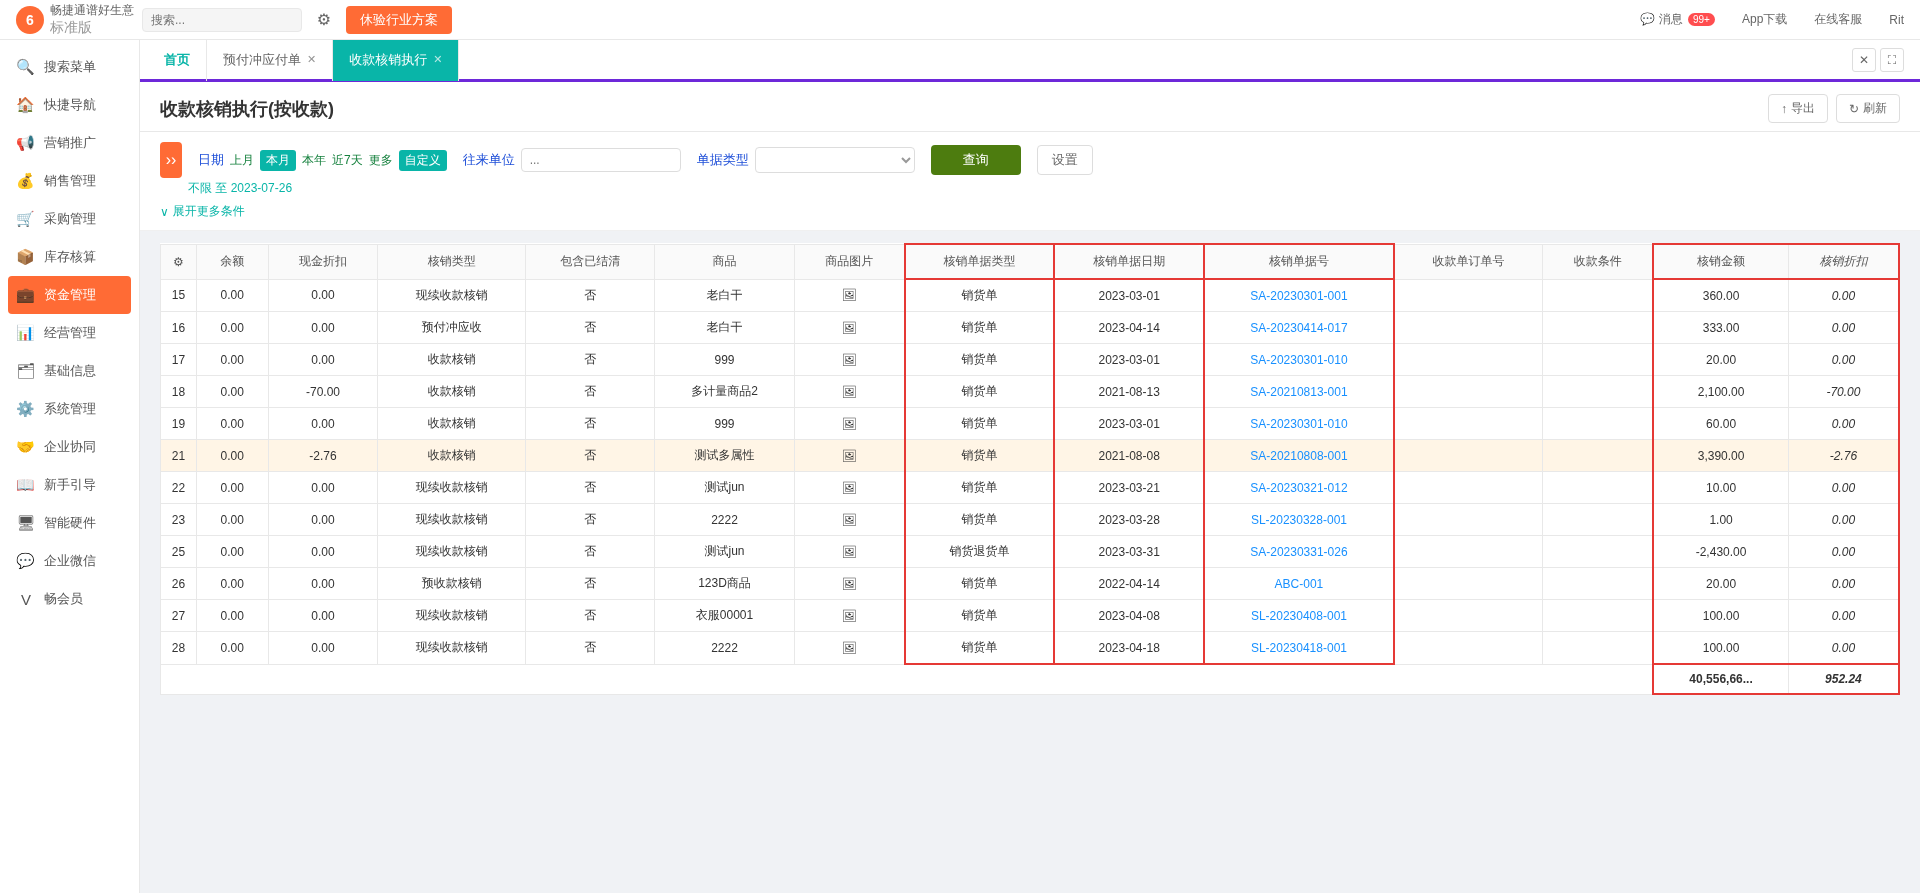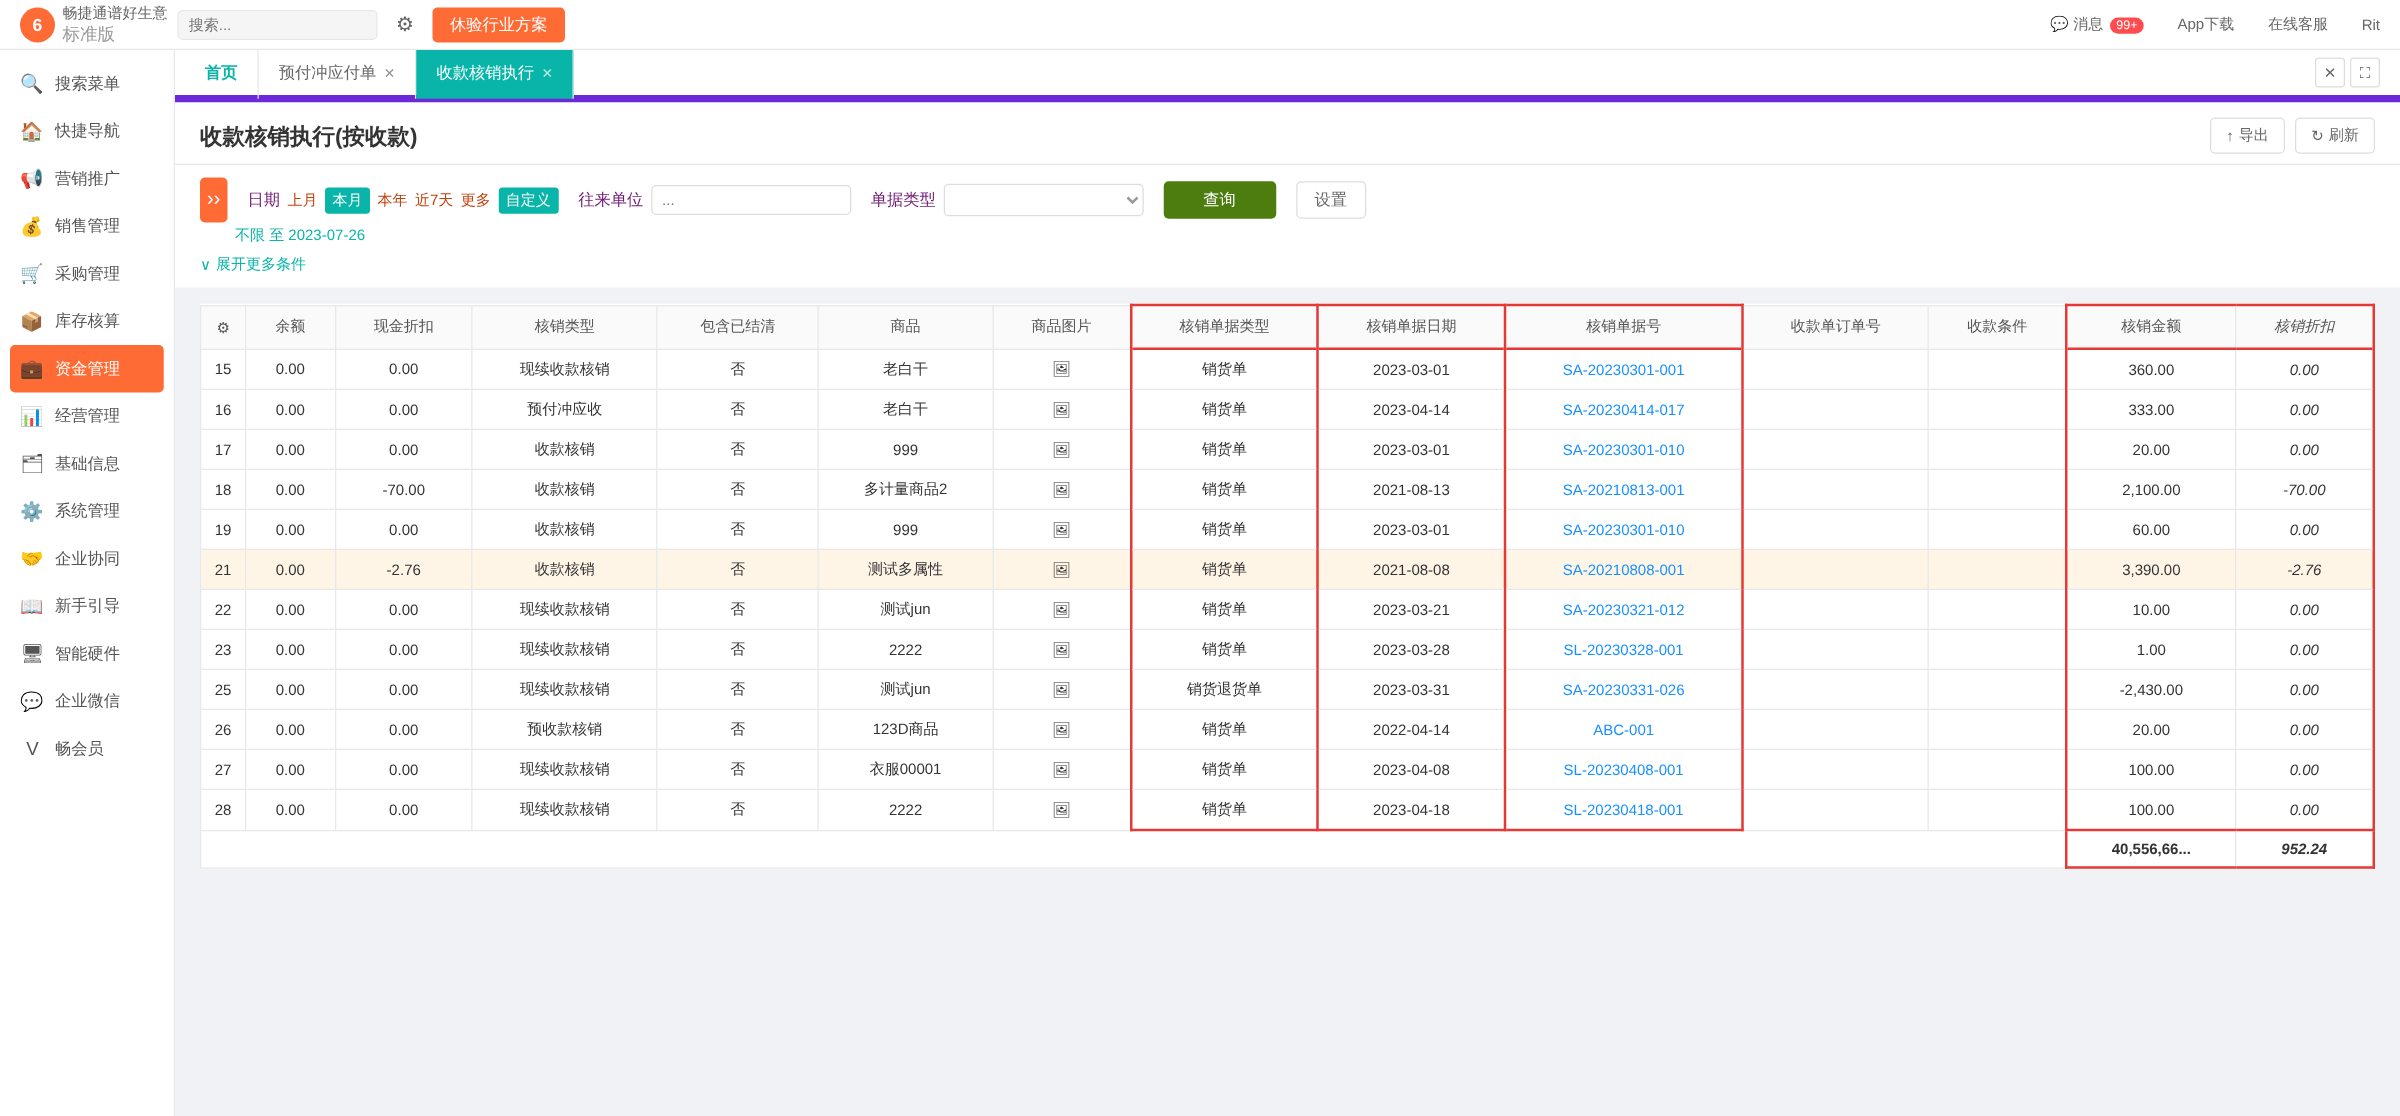--- a/index.html
+++ b/index.html
@@ -22,41 +22,41 @@
     .layout { display: flex; height: calc(100vh - 40px); }
     .sidebar { width: 140px; background: #fff; border-right: 1px solid #e8e8e8; display: flex; flex-direction: column; padding: 8px 0; }
     .sidebar-item { display: flex; align-items: center; gap: 8px; padding: 10px 16px; cursor: pointer; color: #555; font-size: 13px; }
     .sidebar-item.active { background: #ff6b35; color: #fff; border-radius: 4px; margin: 0 8px; padding: 10px 8px; }
     .sidebar-icon { font-size: 15px; width: 20px; text-align: center; }
 
     
     .main { flex: 1; display: flex; flex-direction: column; overflow: hidden; }
 
     
-    .tab-bar { background: #fff; border-bottom: 6px solid #6d28d9; display: flex; align-items: center; height: 42px; padding: 0 8px; }
+    .tab-bar { background: #fff; border-bottom: 3px solid #6d28d9; display: flex; align-items: center; height: 42px; padding: 0 8px; }
     .tab { display: flex; align-items: center; gap: 6px; padding: 0 16px; height: 42px; border-right: 1px solid #e8e8e8; cursor: pointer; font-size: 13px; color: #666; position: relative; }
     .tab.active { color: #fff; background: #09b5a8; }
     .tab .tab-close { font-size: 11px; color: inherit; opacity: 0.7; cursor: pointer; }
     .tab-home { color: #09b5a8; font-weight: bold; }
     .tab-spacer { flex: 1; }
     .tab-controls { display: flex; align-items: center; gap: 4px; padding-right: 8px; }
     .tab-ctrl-btn { width: 24px; height: 24px; border: 1px solid #ddd; border-radius: 3px; background: #fff; cursor: pointer; display: flex; align-items: center; justify-content: center; font-size: 12px; color: #666; }
 
     
     .page-header { background: #fff; padding: 12px 20px 8px; border-bottom: 1px solid #e8e8e8; display: flex; align-items: center; justify-content: space-between; }
     .page-title { font-size: 18px; font-weight: bold; color: #333; }
     .page-actions { display: flex; gap: 8px; }
     .action-btn { display: flex; align-items: center; gap: 4px; padding: 5px 12px; border: 1px solid #ddd; border-radius: 4px; background: #fff; cursor: pointer; font-size: 12px; color: #666; }
 
     
     .filter-bar { background: #fff; padding: 10px 20px; border-bottom: 1px solid #f0f0f0; }
     .filter-row { display: flex; align-items: center; gap: 16px; flex-wrap: wrap; }
     .filter-item { display: flex; align-items: center; gap: 6px; }
-    .filter-label { color: #701a75; font-size: 13px; }
-    .filter-link { color: #c2410c; font-size: 12px; cursor: pointer; }
+    .filter-label { color: #1d4ed8; font-size: 13px; }
+    .filter-link { color: #15803d; font-size: 12px; cursor: pointer; }
     .filter-link.active { background: #09b5a8; color: #fff; padding: 2px 6px; border-radius: 3px; }
     .filter-input { border: 1px solid #ddd; border-radius: 4px; padding: 4px 8px; font-size: 12px; min-width: 160px; color: #999; }
     .filter-select { border: 1px solid #ddd; border-radius: 4px; padding: 4px 8px; font-size: 12px; min-width: 160px; color: #999; background: #fff; }
     .query-btn { background: #4d7c0f; color: #fff; border: none; border-radius: 4px; padding: 6px 32px; font-size: 13px; cursor: pointer; }
     .settings-btn { border: 1px solid #ddd; border-radius: 4px; padding: 5px 14px; font-size: 13px; background: #fff; cursor: pointer; color: #666; }
     .expand-btn { display: flex; align-items: center; gap: 4px; color: #09b5a8; cursor: pointer; font-size: 12px; margin: 0 auto; }
 
     
     .table-container { flex: 1; overflow: auto; padding: 0 20px 20px; background: #f0f2f5; }
     .data-table { width: 100%; border-collapse: collapse; background: #fff; margin-top: 12px; font-size: 12px; }

